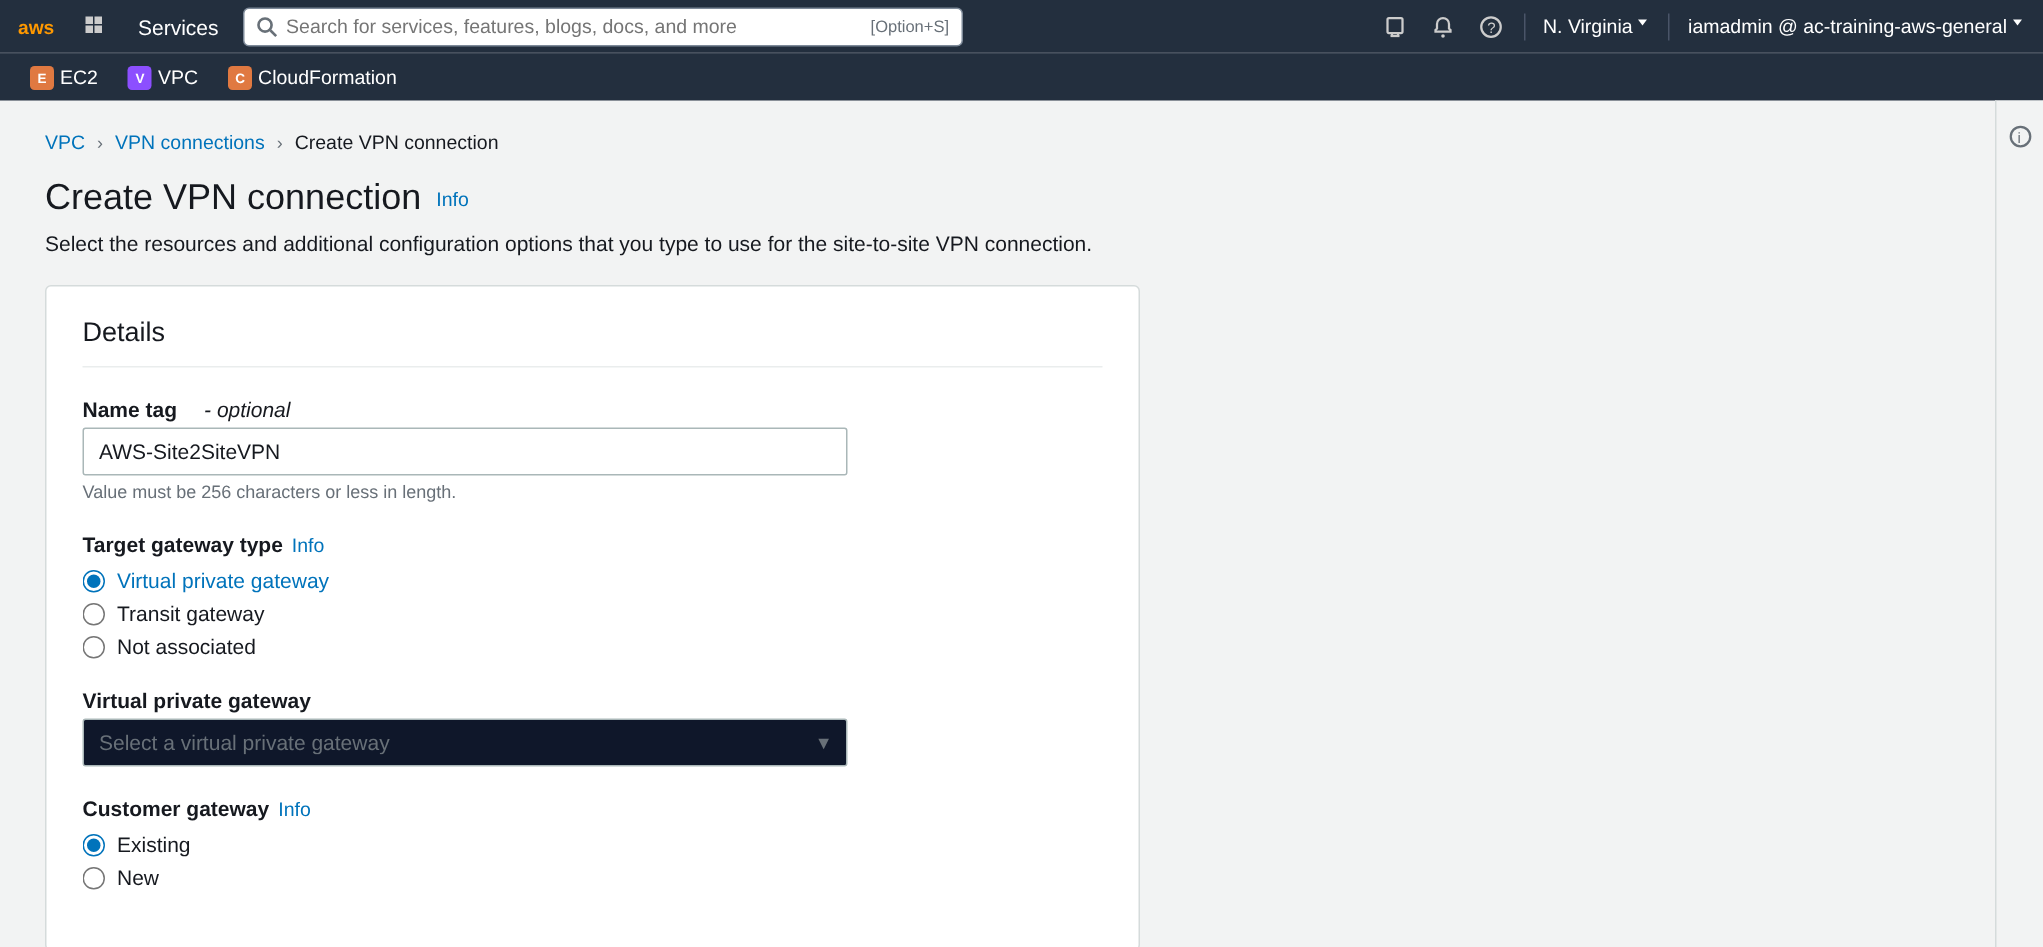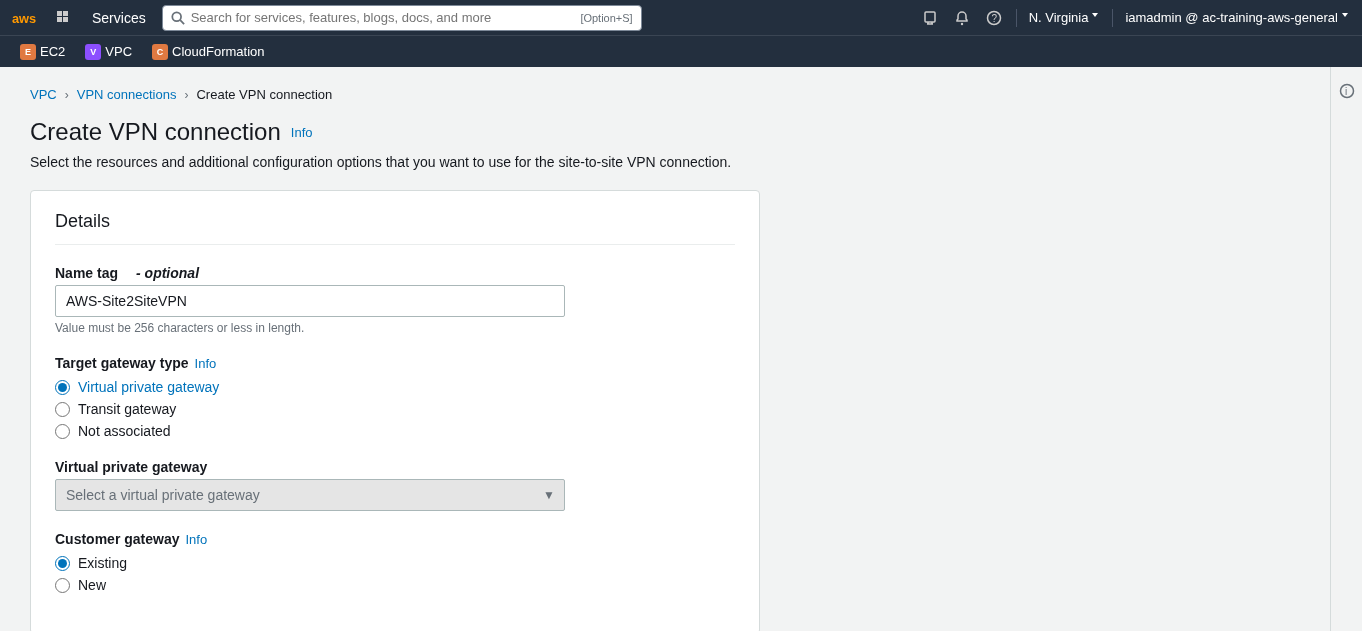--- a/index.html
+++ b/index.html
@@ -215,21 +215,21 @@
       font-size: 14px;
       font-weight: 600;
       color: #16191f;
       margin-bottom: 4px;
       display: flex;
       align-items: center;
       gap: 18px;
     }
     .form-label-optional {
       font-style: italic;
-      font-weight: 700;
+      font-weight: 400;
     }
     .form-hint {
       font-size: 12px;
       color: #687078;
       margin-bottom: 6px;
     }
     .form-input {
       width: 100%;
       max-width: 510px;
       height: 32px;
@@ -282,21 +282,21 @@
       position: relative;
     }
     .dropdown-select {
       width: 100%;
       height: 32px;
       border: 1px solid #aab7b8;
       border-radius: 2px;
       padding: 0 32px 0 10px;
       font-size: 14px;
       color: #687078;
-      background: #e5e5e5;
+      background: #0f172a;
       appearance: none;
       cursor: pointer;
       outline: none;
     }
     .dropdown-arrow {
       position: absolute;
       right: 10px;
       top: 50%;
       transform: translateY(-50%);
       pointer-events: none;
@@ -426,21 +426,21 @@
       <span class="breadcrumb-sep">›</span>
       <a href="#">VPN connections</a>
       <span class="breadcrumb-sep">›</span>
       <span class="breadcrumb-current">Create VPN connection</span>
     </nav>
 
     <div class="page-title">
       <h1>Create VPN connection</h1>
       <a class="info-link" href="#">Info</a>
     </div>
-    <p class="page-description">Select the resources and additional configuration options that you want to use for the site-to-site VPN connection.</p>
+    <p class="page-description">Select the resources and additional configuration options that you type to use for the site-to-site VPN connection.</p>
 
     <div class="details-card">
       <h2>Details</h2>
 
       <div class="form-group">
         <div class="form-label">
           <span>Name tag</span>
           <span class="form-label-optional">- <span>optional</span></span>
         </div>
         <input type="text" class="form-input" value="AWS-Site2SiteVPN" style="">

